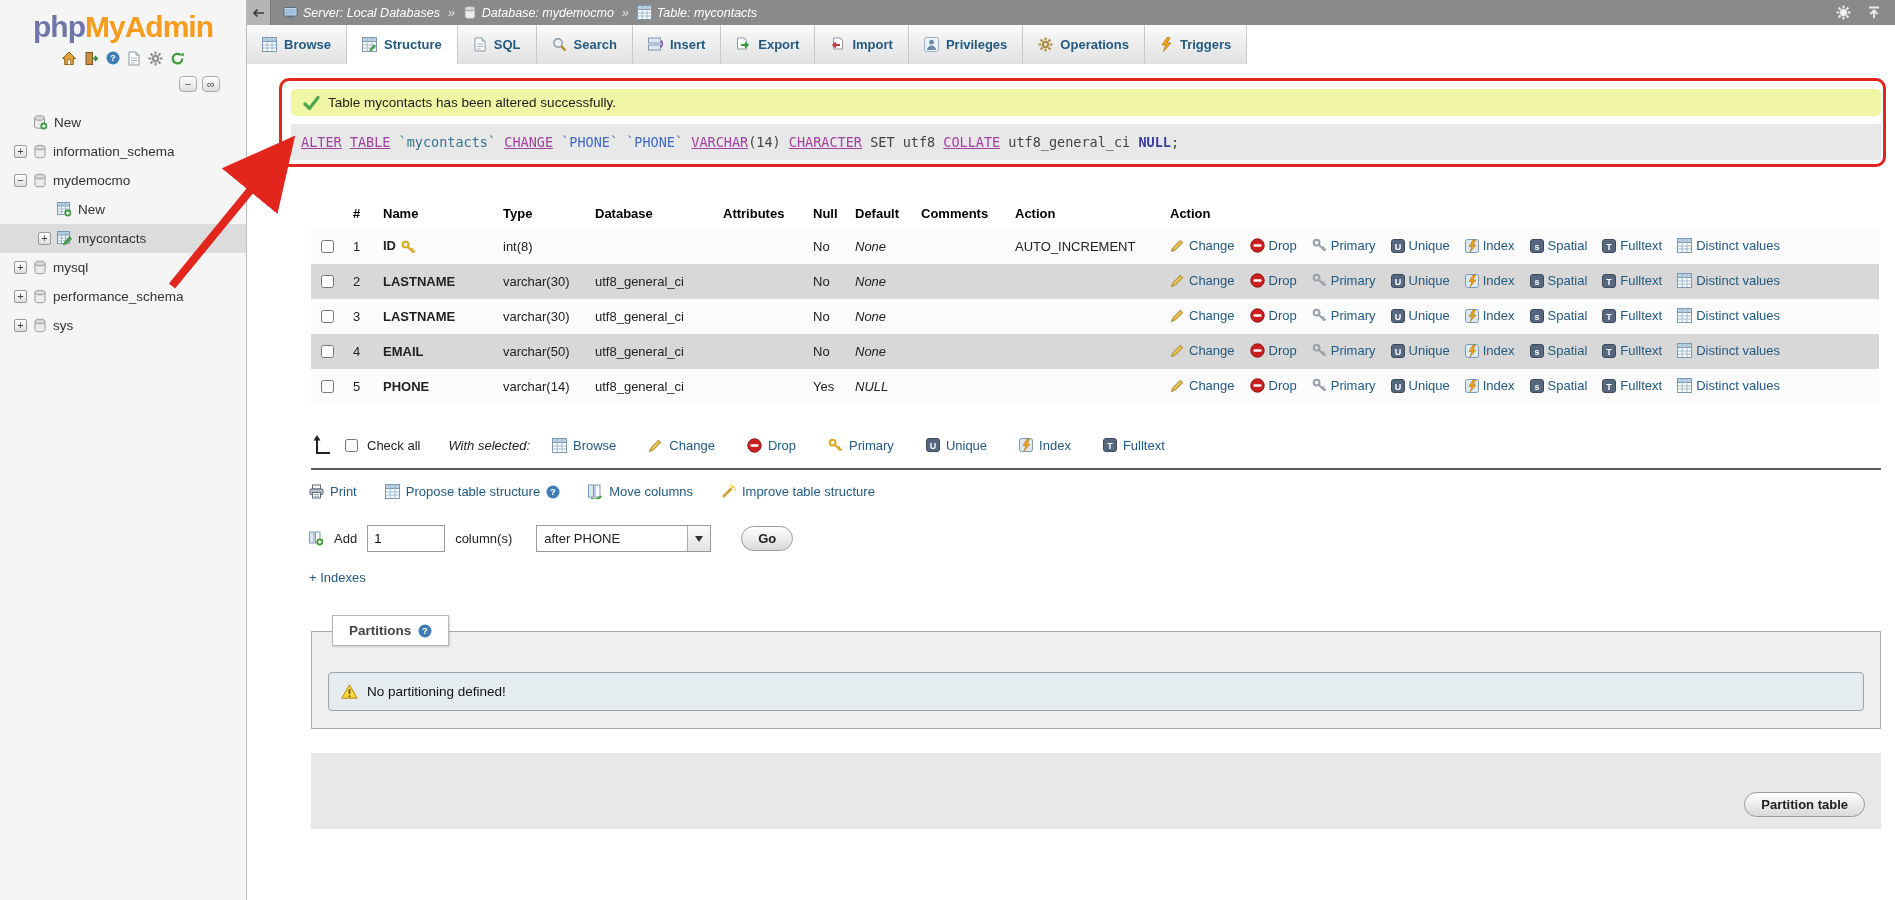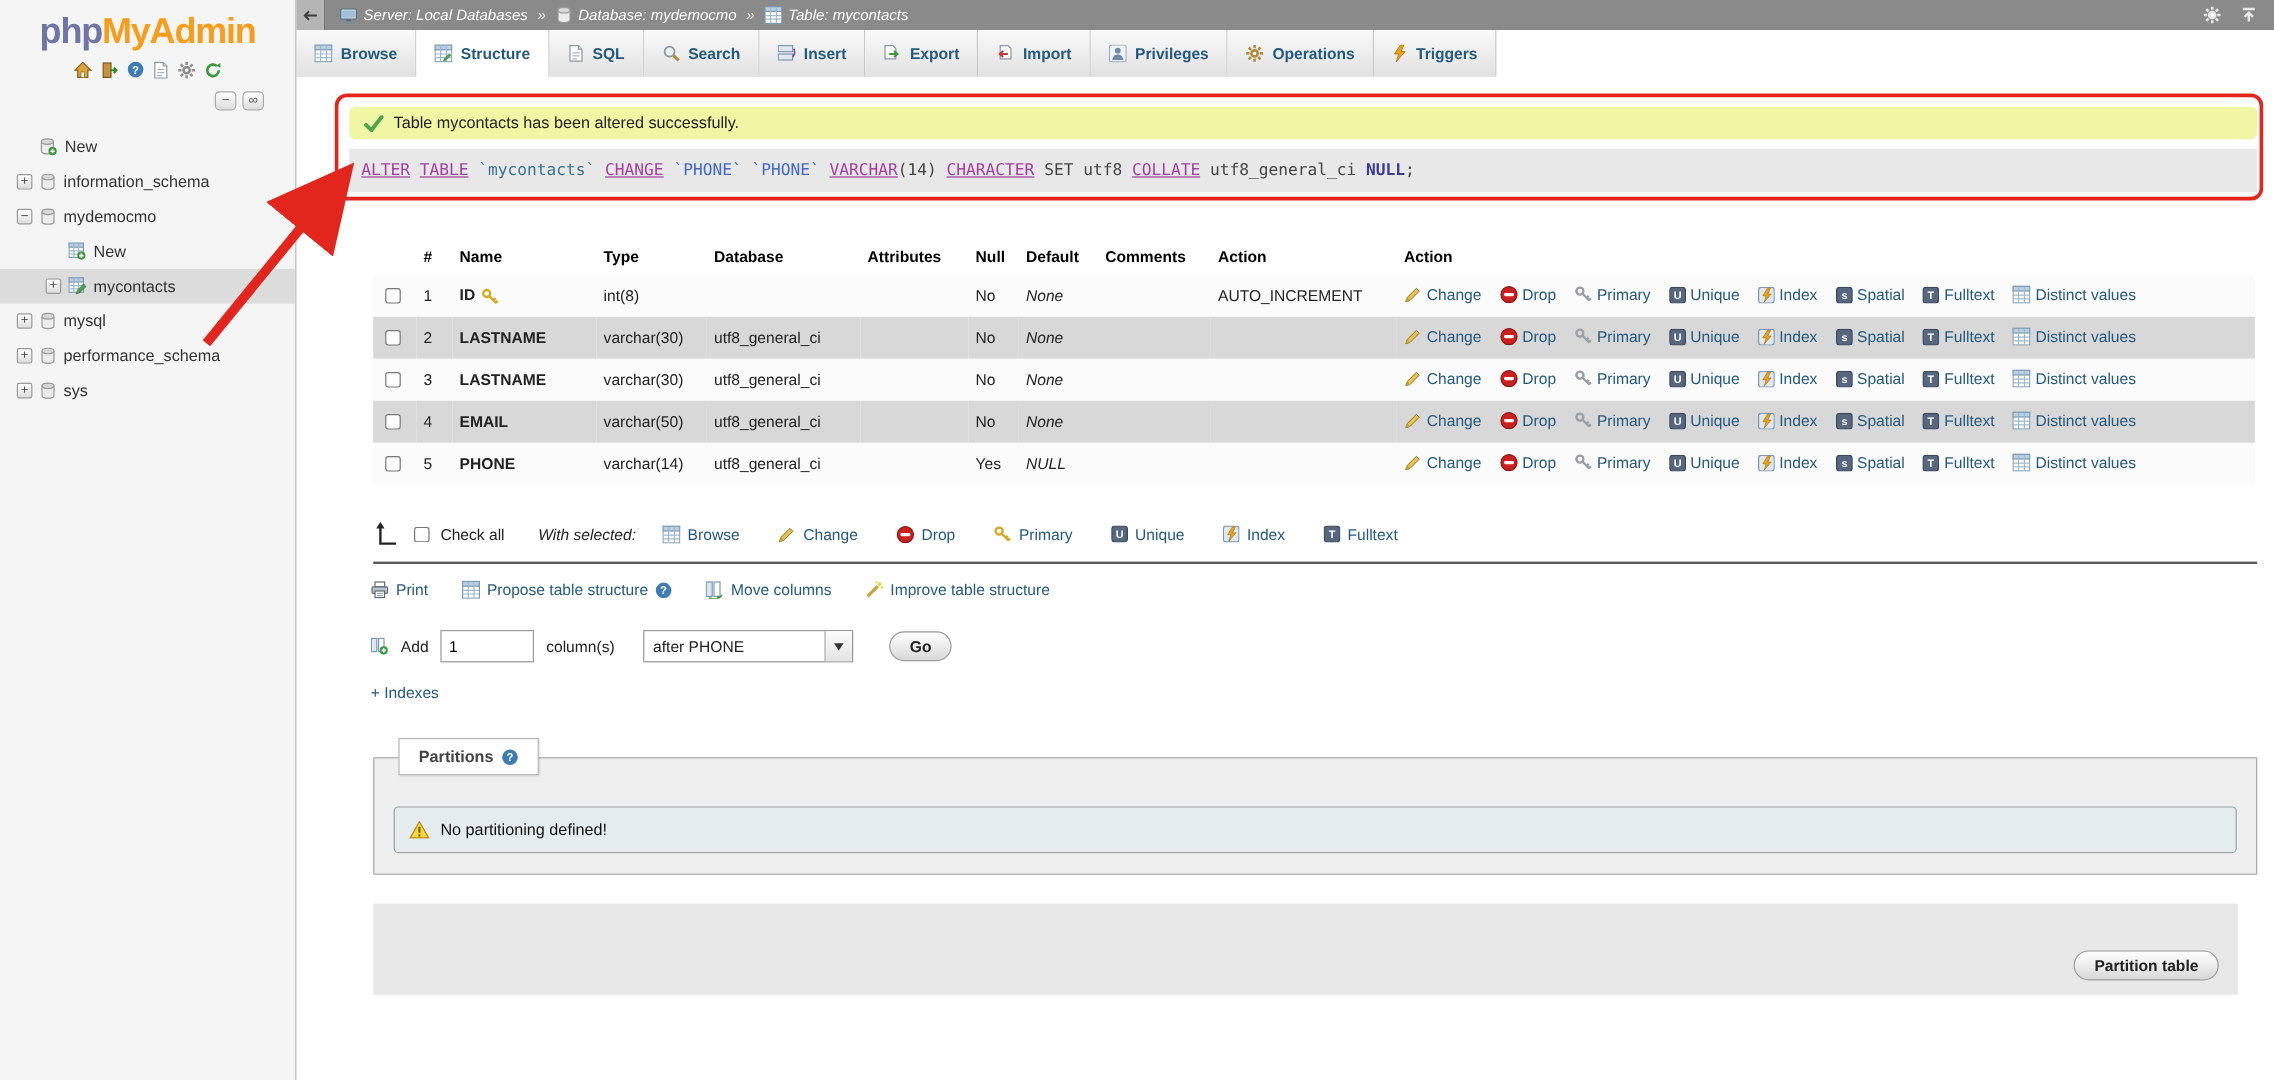--- a/index.html
+++ b/index.html
@@ -106,21 +106,21 @@
   .indexes-link { display:inline-block; margin:18px 0 0 18px; color:#235a81; text-decoration:none; cursor:pointer; }
 
   
   fieldset.partitions { margin:46px 4px 0 20px; border:1px solid #aaa; background:#efefef; position:relative;
                         padding:40px 16px 16px; min-height:98px; }
   .legend-tab { position:absolute; top:-17px; left:20px; background:#fff; border:1px solid #b5b5b5;
                 padding:7px 16px; font-weight:bold; color:#444; font-size:13.5px; display:flex; align-items:center;
                 gap:7px; box-shadow:1px 1px 2px rgba(0,0,0,0.15); }
   .warn-box { background:#e4ecef; border:1px solid #9aa4a8; border-radius:4px; padding:11px 12px;
               display:flex; align-items:center; gap:9px; font-size:13.5px; color:#111; }
-  .footer-panel { margin:24px 20px 0 20px; background:#e8e8e8; height:76px; position:relative; }
+  .footer-panel { margin:24px 4px 0 20px; background:#e8e8e8; height:76px; position:relative; }
   .footer-panel .btn { position:absolute; right:16px; bottom:12px; }
 
   
   #arrow-svg { position:absolute; left:0; top:0; width:1895px; height:900px; pointer-events:none; z-index:50; }
 </style>
 </head>
 <body>
 
 <div class="app">
 

